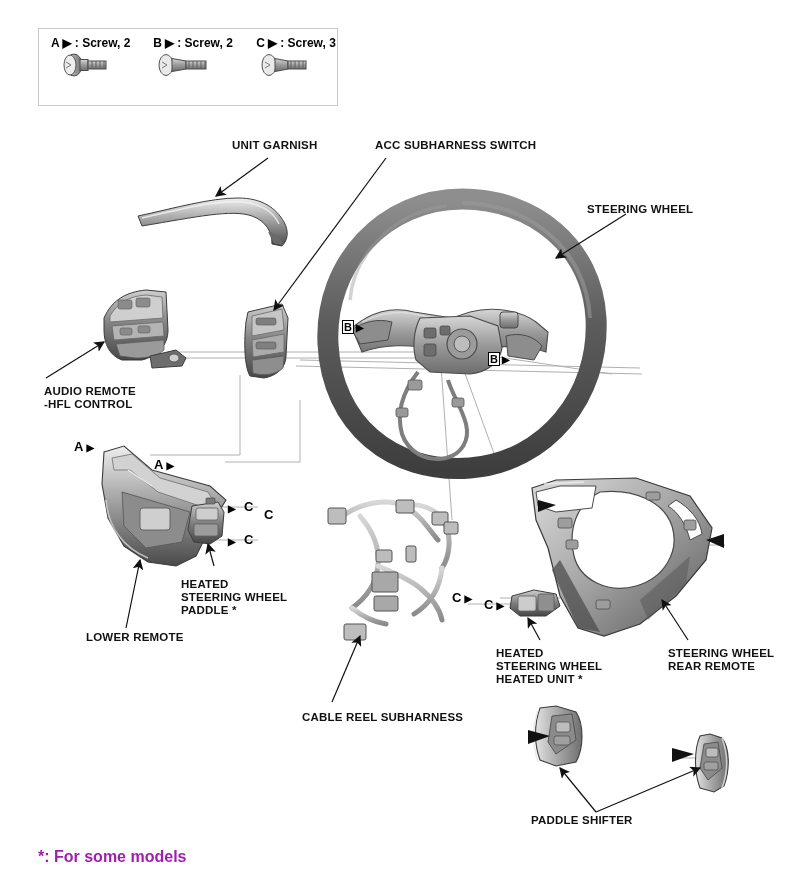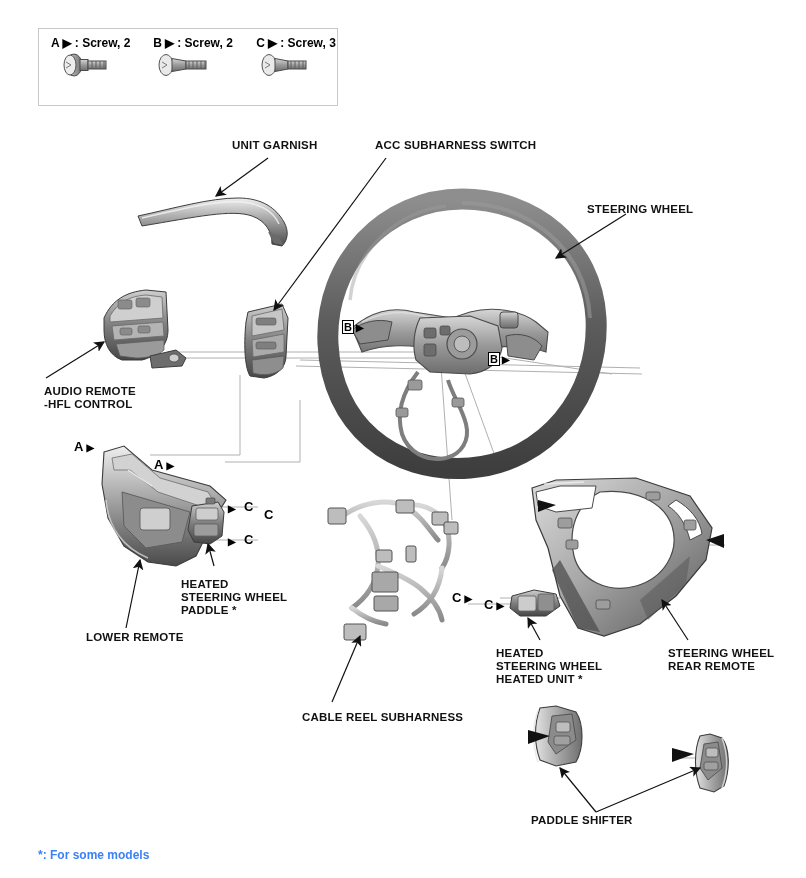--- a/index.html
+++ b/index.html
@@ -7,21 +7,21 @@
        font-family:"Liberation Sans",sans-serif;color:#000;overflow:hidden;}
   #stage{position:absolute;inset:0;width:806px;height:878px;}
   svg.layer{position:absolute;left:0;top:0;width:806px;height:878px;overflow:visible;}
   .lbl{position:absolute;font-weight:bold;font-size:11.5px;letter-spacing:.2px;
        line-height:13px;white-space:pre;color:#111;}
   .legend-box{position:absolute;left:38px;top:28px;width:300px;height:78px;
        border:1px solid #c8c8c8;background:#fff;box-sizing:border-box;}
   .legend-title{position:absolute;font-weight:bold;font-size:12px;white-space:pre;color:#000;}
   .cal{position:absolute;font-weight:bold;font-size:13px;color:#000;line-height:13px;}
   .cal-box{background:#fff;padding:0 1px;border:1px solid #000;font-size:11px;line-height:12px;}
-  .foot{position:absolute;font-size:12px;font-weight:bold;color:#3b82f6;}
+  .foot{position:absolute;font-size:16px;font-weight:bold;color:#a21caf;}
   .tri{display:inline-block;}
 </style>
 </head>
 <body>
 
 <div id="stage">
 
   <div class="legend-box"></div>
 
   <div class="legend-title" style="left:38px;top:22px;">

